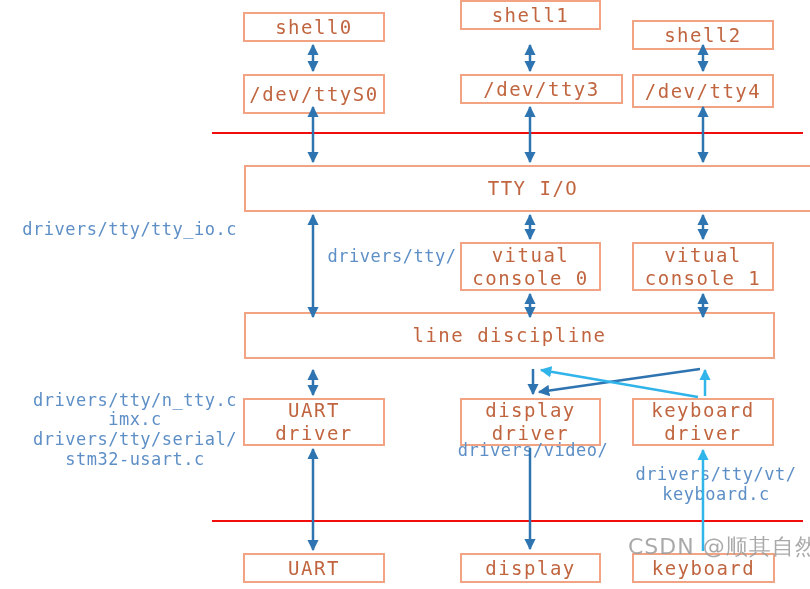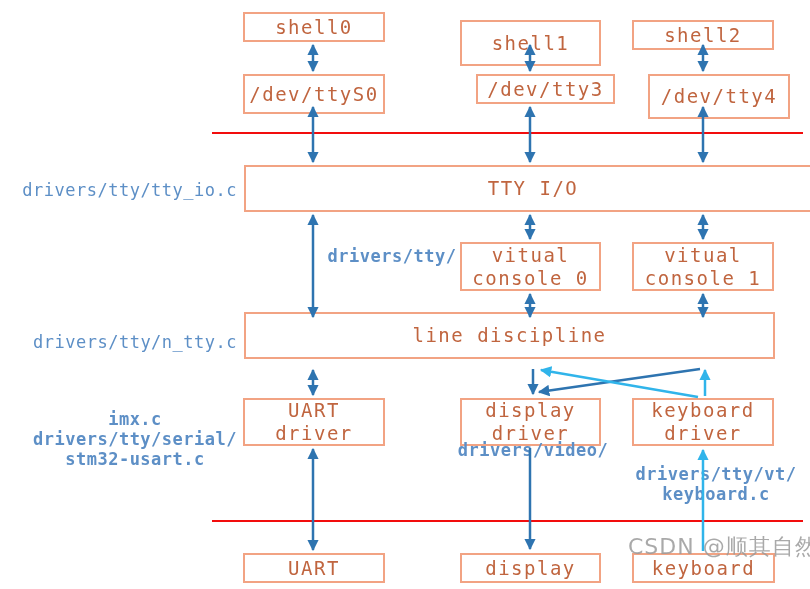--- a/index.html
+++ b/index.html
@@ -30,22 +30,22 @@
   }
   .file-label {
     position: absolute;
     color: var(--file-label);
     font-size: 17px;
     letter-spacing: 0.5px;
     line-height: 20px;
     z-index: 1;
     white-space: nowrap;
   }
-  .file-label.right { text-align: right; }
-  .file-label.center { text-align: center; font-weight: bold; }
+  .file-label.right { text-align: right; margin-top: 39px; }
+  .file-label.center { text-align: center; }
   svg.overlay {
     position: absolute;
     left: 0; top: 0;
     z-index: 2;
     pointer-events: none;
   }
   .ln-d { stroke: var(--arrow-dark); stroke-width: 2.5; }
   .ln-c { stroke: var(--arrow-cyan); stroke-width: 2.5; }
   .ln-r { stroke: var(--line-red); stroke-width: 2; }
   .mk-d { fill: var(--arrow-dark); }
@@ -64,34 +64,34 @@
   }
 </style>
 </head>
 <body>
 
 <div class="stage">
 
   <div class="box" style="left:243px;top:12px;width:142px;height:30px">
     <span>shell0</span>
   </div>
-  <div class="box" style="left:460px;top:20px;width:141px;height:46px">
+  <div class="box" style="left:460px;top:0;width:141px;height:30px">
     <span>shell1</span>
   </div>
   <div class="box" style="left:632px;top:20px;width:142px;height:30px">
     <span>shell2</span>
   </div>
 
   <div class="box" style="left:243px;top:74px;width:142px;height:40px">
     <span>/dev/ttyS0</span>
   </div>
-  <div class="box" style="left:476px;top:74px;width:139px;height:30px">
+  <div class="box" style="left:460px;top:74px;width:163px;height:30px">
     <span>/dev/tty3</span>
   </div>
-  <div class="box" style="left:648px;top:74px;width:142px;height:45px">
+  <div class="box" style="left:632px;top:74px;width:142px;height:34px">
     <span>/dev/tty4</span>
   </div>
 
   <div class="box" style="left:244px;top:165px;width:578px;height:47px">
     <span>TTY I/O</span>
   </div>
 
   <div class="box" style="left:460px;top:242px;width:141px;height:49px">
     <span>vitual</span>
     <span>console 0</span>
@@ -127,21 +127,21 @@
   <div class="box" style="left:632px;top:553px;width:143px;height:30px">
     <span>keyboard</span>
   </div>
 
   <div class="file-label right" style="left:10px;top:180px;width:227px">
     <span>drivers/tty/tty_io.c</span>
   </div>
   <div class="file-label center" style="left:326px;top:246px;width:132px">
     <div>drivers/tty/</div>
   </div>
-  <div class="file-label right" style="left:10px;top:332px;width:227px">
+  <div class="file-label right" style="left:10px;top:351px;width:227px">
     <span>drivers/tty/n_tty.c</span>
   </div>
   <div class="file-label center" style="left:20px;top:409px;width:230px">
     <div>imx.c</div>
     <div>drivers/tty/serial/</div>
     <div>stm32-usart.c</div>
   </div>
   <div class="file-label center" style="left:433px;top:440px;width:200px">
     <div>drivers/video/</div>
   </div>

